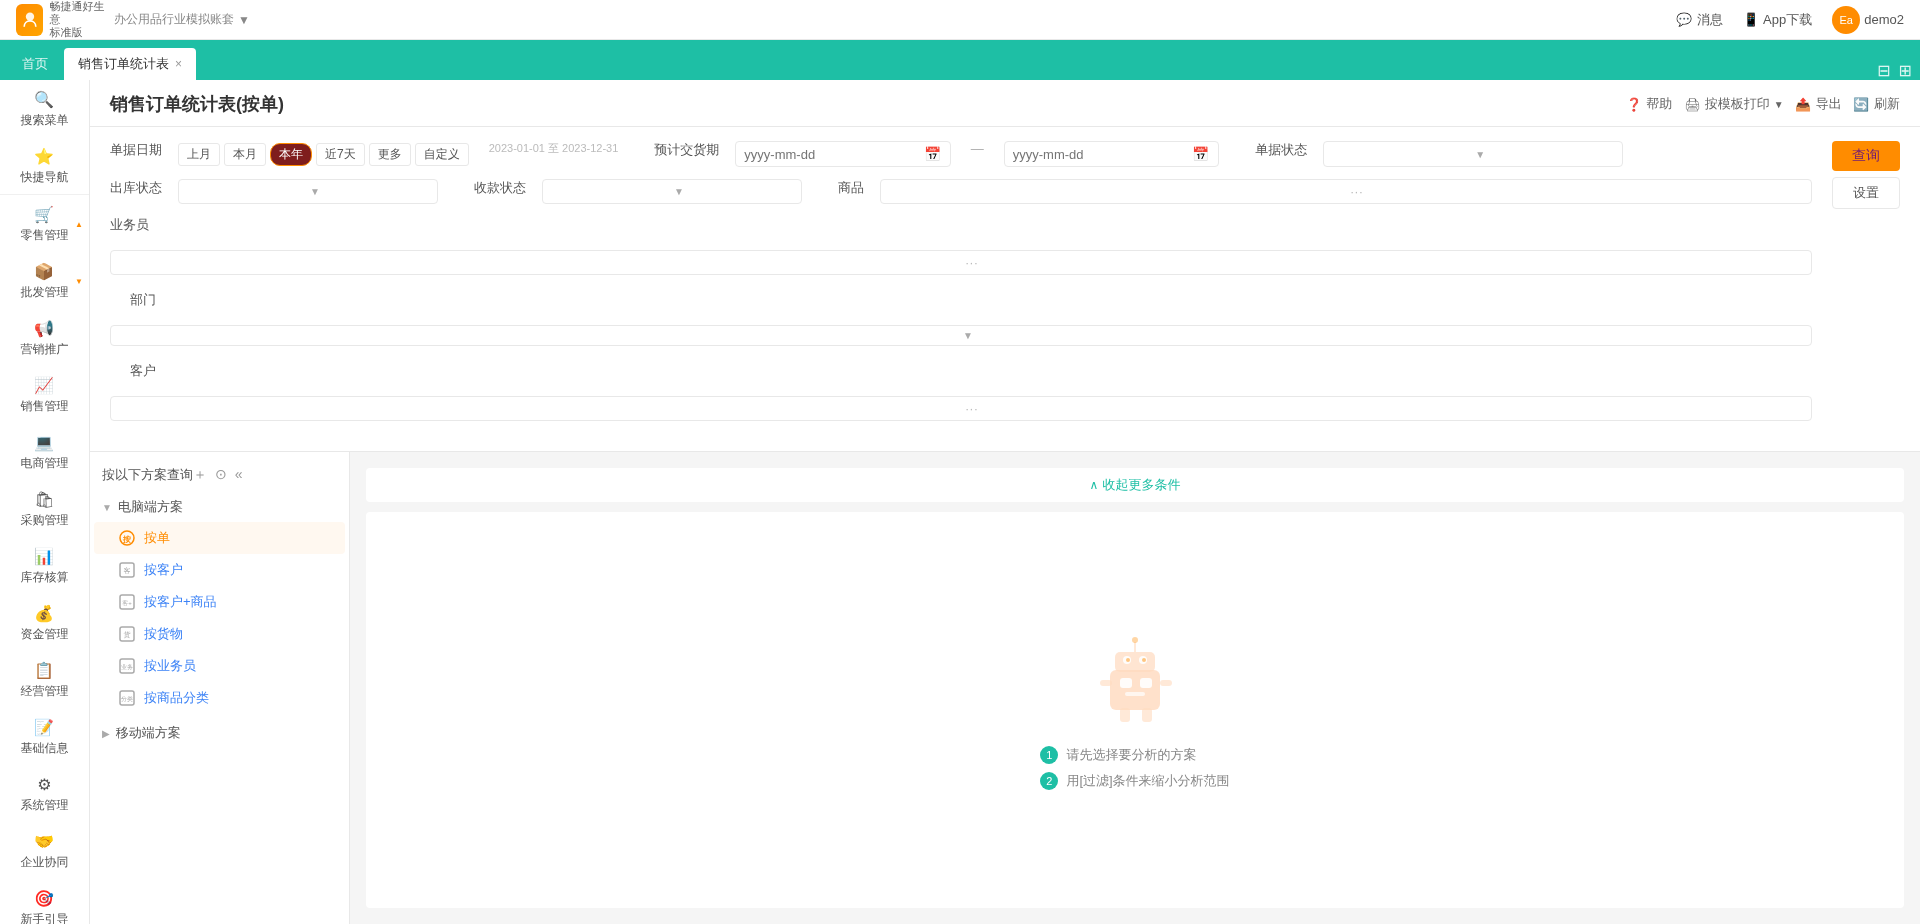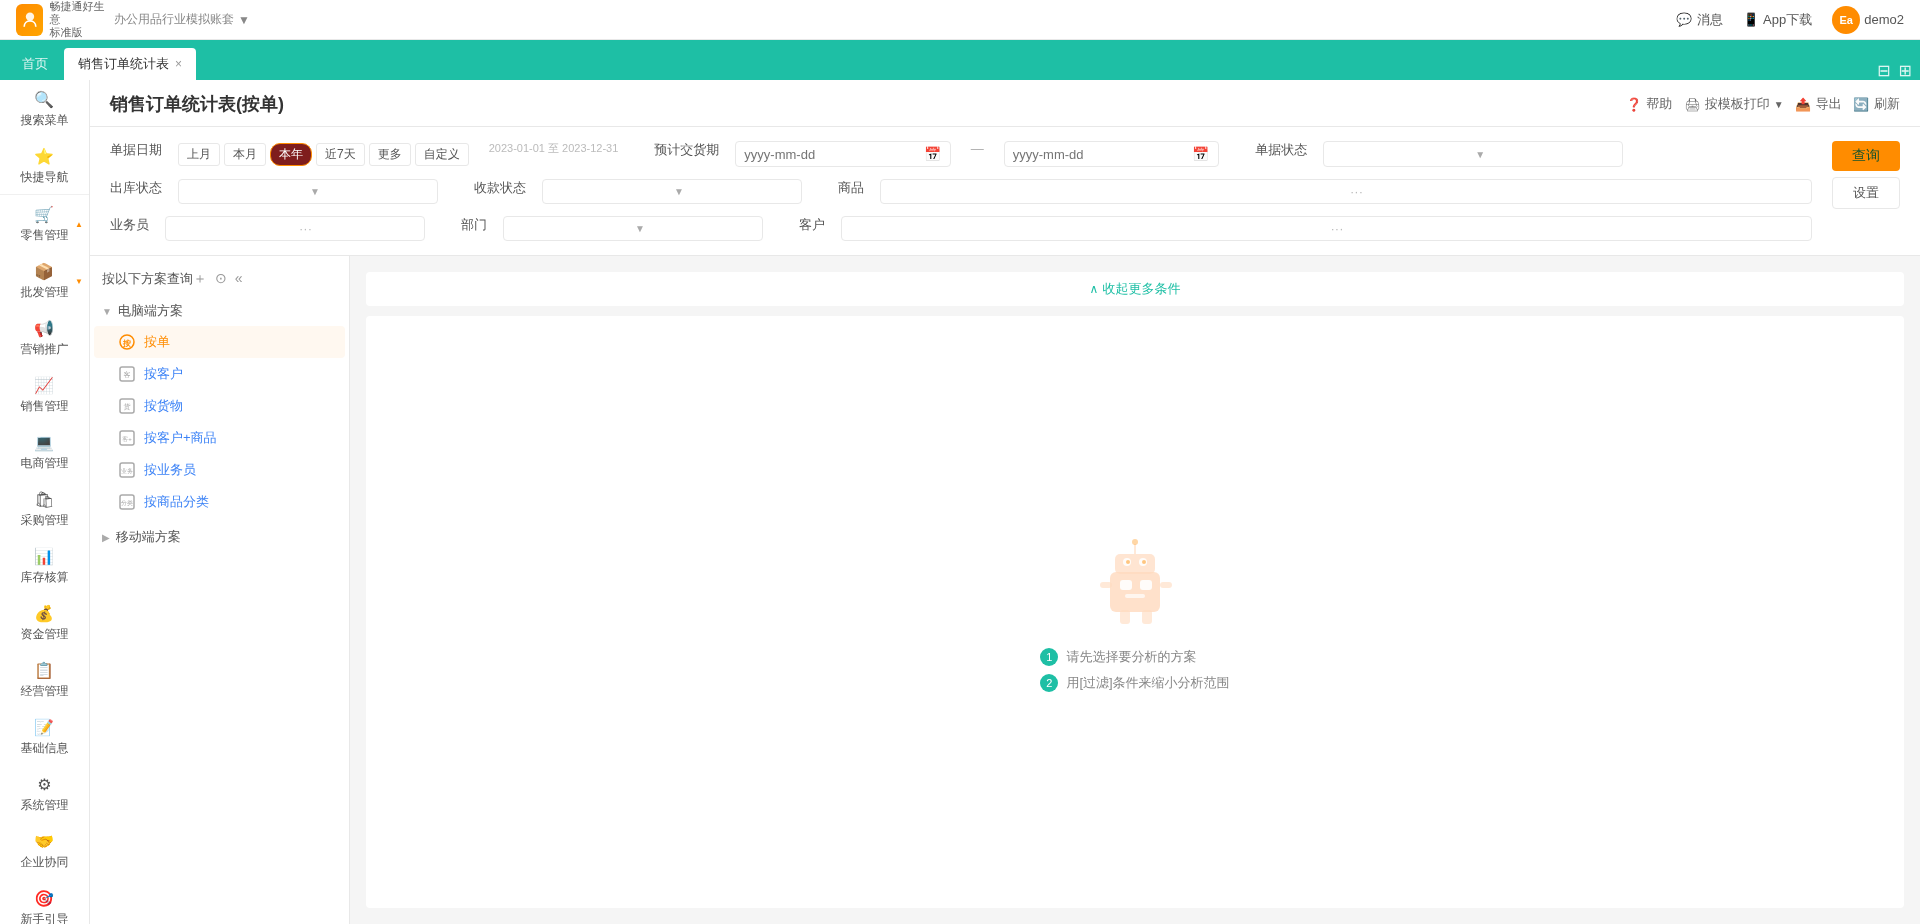--- a/index.html
+++ b/index.html
@@ -8,21 +8,21 @@
     
     .top-bar { height: 40px; background: #fff; display: flex; align-items: center; padding: 9px 16px; border-bottom: 1px solid #e8e8e8; flex-shrink: 0; }
     .logo-area { display: flex; align-items: center; gap: 6px; width: 90px; }
     .logo-icon { width: 32px; height: 32px; background: linear-gradient(135deg, #ff8c00, #ffa500); border-radius: 6px; display: flex; align-items: center; justify-content: center; }
     .logo-icon svg { width: 20px; height: 20px; fill: white; }
     .logo-text { font-size: 11px; color: #666; line-height: 1.2; }
     .app-selector { display: flex; align-items: center; gap: 4px; color: #555; font-size: 13px; margin-left: 8px; cursor: pointer; flex: 1; }
     .app-selector span { font-size: 12px; color: #888; }
     .top-right { display: flex; align-items: center; gap: 20px; margin-left: auto; }
     .top-right-item { display: flex; align-items: center; gap: 4px; color: #555; cursor: pointer; font-size: 13px; }
-    .avatar { width: 28px; height: 28px; background: #ff8c00; border-radius: 50%; display: flex; align-items: center; justify-content: center; color: white; font-size: 11px; font-weight: bold; }
+    .avatar { width: 28px; height: 28px; background: #ff8c00; border-radius: 50%; display: flex; align-items: center; justify-content: center; color: white; font-size: 11px; font-weight: normal; }
 
     
     .tab-bar { height: 40px; background: #1EBFA5; display: flex; align-items: flex-end; padding: 0 8px; flex-shrink: 0; gap: 2px; }
     .tab { display: flex; align-items: center; gap: 6px; padding: 0 14px; height: 32px; border-radius: 4px 4px 0 0; cursor: pointer; font-size: 13px; color: rgba(255,255,255,0.85); }
     .tab.home { background: transparent; }
     .tab.active { background: #fff; color: #333; }
     .tab-close { font-size: 12px; color: #999; cursor: pointer; }
     .tab-bar-right { margin-left: auto; display: flex; gap: 8px; }
     .tab-bar-btn { color: rgba(255,255,255,0.85); cursor: pointer; font-size: 16px; }
 
@@ -35,36 +35,36 @@
     
     .page-header { background: #fff; padding: 12px 20px 0 20px; border-bottom: 1px solid #e8e8e8; flex-shrink: 0; }
     .page-title-row { display: flex; align-items: center; justify-content: space-between; padding-bottom: 10px; }
     .page-title { font-size: 18px; font-weight: bold; color: #333; }
     .header-actions { display: flex; align-items: center; gap: 12px; }
     .header-action-item { display: flex; align-items: center; gap: 4px; color: #666; cursor: pointer; font-size: 13px; }
 
     
     .filter-area { background: #fff; padding: 14px 20px; border-bottom: 1px solid #e8e8e8; flex-shrink: 0; }
     .filter-row { display: flex; gap: 16px; margin-bottom: 12px; flex-wrap: wrap; }
-    .filter-row:last-child { margin-bottom: 0; }
+    .filter-row:last-child { margin-bottom: 16px; flex-direction: column; }
     .filter-label { color: #555; font-size: 13px; white-space: nowrap; min-width: fit-content; }
     .filter-date-group { display: flex; align-items: center; gap: 4px; }
     .date-btn { padding: 2px 8px; border: 1px solid #e8e8e8; border-radius: 3px; font-size: 12px; color: #555; cursor: pointer; background: #fff; }
     .date-btn.active { background: #7f1d1d; color: #fff; border-color: #ff8c00; border-radius: 10px; }
     .filter-input { display: flex; align-items: center; border: 1px solid #e8e8e8; border-radius: 4px; padding: 4px 8px; background: #fff; gap: 4px; min-width: 200px; cursor: pointer; }
     .filter-input input { border: none; outline: none; font-size: 13px; color: #bbb; background: transparent; width: 100%; }
     .filter-input .cal-icon { color: #bbb; font-size: 14px; }
     .filter-dash { color: #aaa; padding: 0 4px; }
     .filter-select { display: flex; align-items: center; border: 1px solid #e8e8e8; border-radius: 4px; padding: 4px 8px; background: #fff; gap: 4px; min-width: 200px; cursor: pointer; }
     .filter-select span { flex: 1; color: #bbb; font-size: 13px; }
     .filter-select .arrow { color: #aaa; font-size: 10px; }
     .filter-select-wide { min-width: 300px; }
     .filter-ellipsis { color: #1EBFA5; cursor: pointer; font-size: 14px; margin-left: 4px; }
 
-    .query-btn { background: #ff8c00; color: #14532d; border: none; border-radius: 4px; padding: 6px 20px; font-size: 14px; cursor: pointer; }
+    .query-btn { background: #ff8c00; color: #701a75; border: none; border-radius: 4px; padding: 6px 20px; font-size: 14px; cursor: pointer; }
     .settings-btn { background: #fff; color: #555; border: 1px solid #e8e8e8; border-radius: 4px; padding: 6px 12px; font-size: 13px; cursor: pointer; }
     .action-btns { display: flex; flex-direction: column; gap: 6px; margin-left: auto; }
 
     
     .content-area { display: flex; flex: 1; overflow: hidden; }
     .left-panel { width: 260px; background: #fff; border-right: 1px solid #e8e8e8; padding: 10px 0; overflow-y: auto; flex-shrink: 0; }
     .left-panel-header { display: flex; align-items: center; padding: 4px 12px 8px 12px; }
     .left-panel-title { font-size: 13px; color: #555; font-weight: 500; }
     .left-panel-actions { display: flex; gap: 8px; }
     .left-panel-action { color: #999; cursor: pointer; font-size: 14px; }
@@ -360,34 +360,34 @@
                   <text x="8" y="11" text-anchor="middle" font-size="7" fill="#aaa">客</text>
                 </svg>
               </div>
               <span>按客户</span>
             </div>
 
             <div class="tree-item">
               <div class="tree-item-icon">
                 <svg viewBox="0 0 16 16" fill="none">
                   <rect x="1" y="1" width="14" height="14" rx="2" stroke="#aaa" stroke-width="1.5"></rect>
+                  <text x="8" y="11" text-anchor="middle" font-size="6" fill="#aaa">客+</text>
+                </svg>
+              </div>
+              <span>按客户+商品</span>
+            </div>
+
+            <div class="tree-item">
+              <div class="tree-item-icon">
+                <svg viewBox="0 0 16 16" fill="none">
+                  <rect x="1" y="1" width="14" height="14" rx="2" stroke="#aaa" stroke-width="1.5"></rect>
                   <text x="8" y="11" text-anchor="middle" font-size="7" fill="#aaa">货</text>
                 </svg>
               </div>
               <span>按货物</span>
-            </div>
-
-            <div class="tree-item">
-              <div class="tree-item-icon">
-                <svg viewBox="0 0 16 16" fill="none">
-                  <rect x="1" y="1" width="14" height="14" rx="2" stroke="#aaa" stroke-width="1.5"></rect>
-                  <text x="8" y="11" text-anchor="middle" font-size="6" fill="#aaa">客+</text>
-                </svg>
-              </div>
-              <span>按客户+商品</span>
             </div>
 
             <div class="tree-item">
               <div class="tree-item-icon">
                 <svg viewBox="0 0 16 16" fill="none">
                   <rect x="1" y="1" width="14" height="14" rx="2" stroke="#aaa" stroke-width="1.5"></rect>
                   <text x="8" y="11" text-anchor="middle" font-size="6" fill="#aaa">业务</text>
                 </svg>
               </div>
               <span>按业务员</span>

